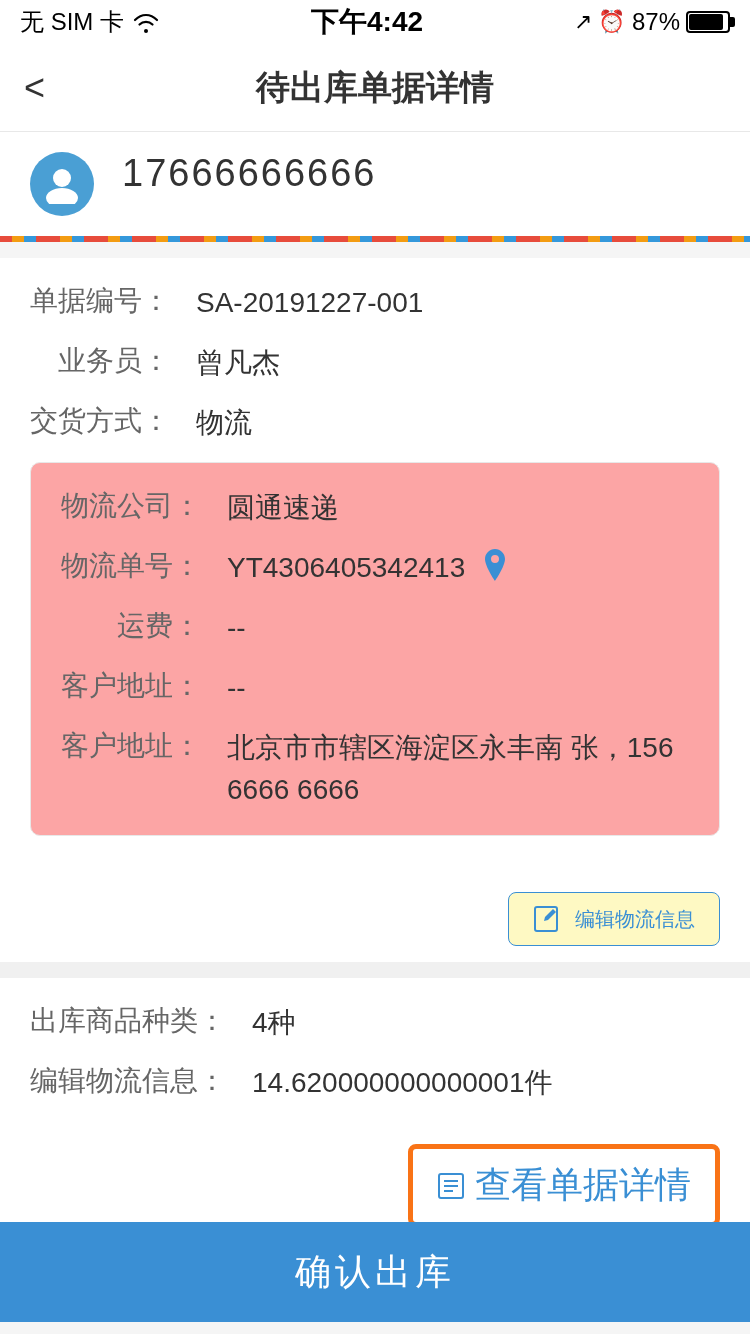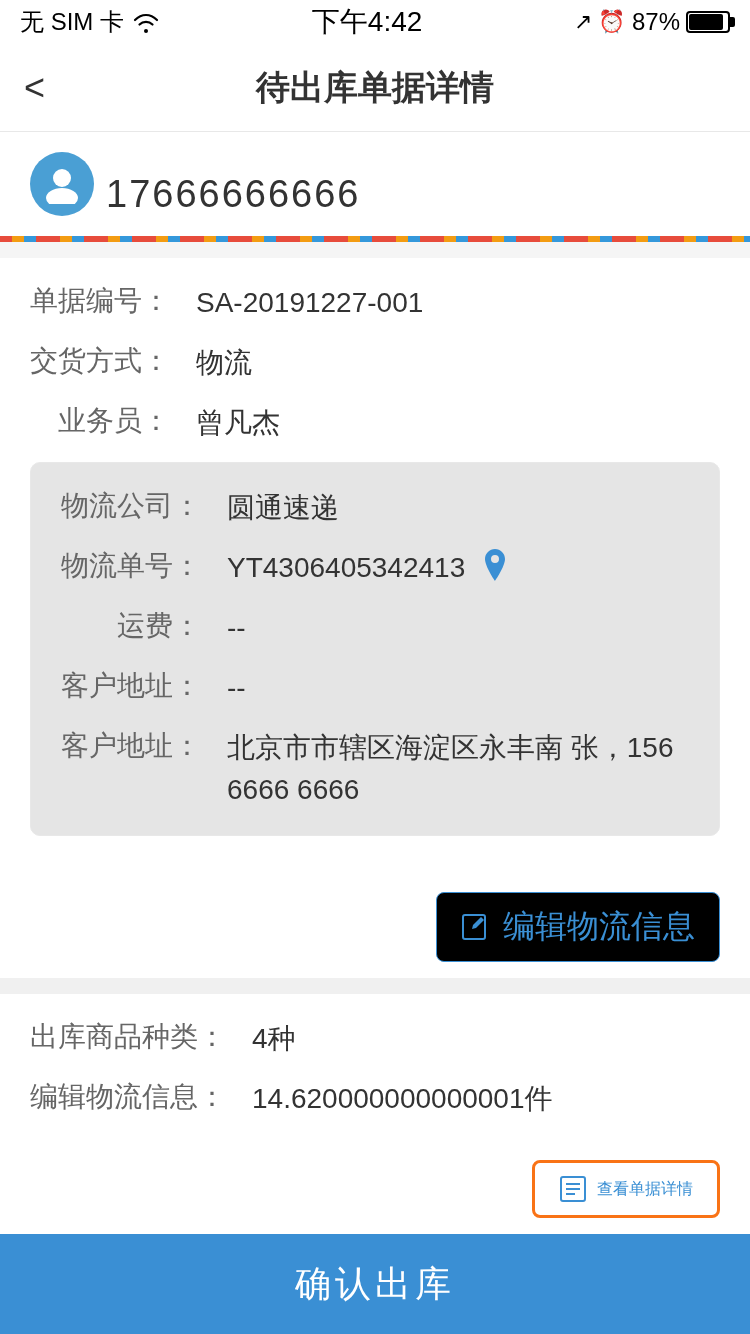--- a/index.html
+++ b/index.html
@@ -26,21 +26,21 @@
       font-size: 24px;
       color: #000;
     }
     .status-bar-left {
       display: flex;
       align-items: center;
       gap: 8px;
     }
     .status-bar-center {
       font-size: 28px;
-      font-weight: 400;
+      font-weight: 700;
     }
     .status-bar-right {
       display: flex;
       align-items: center;
       gap: 6px;
       font-size: 24px;
     }
     .battery-icon {
       width: 44px;
       height: 22px;
@@ -104,22 +104,22 @@
         #3498db 24px, #3498db 36px,
         #e74c3c 36px, #e74c3c 48px
       );
     }
 
     
     .customer-card {
       background: #fff;
       padding: 20px 30px;
       display: flex;
-      align-items: flex-end;
-      gap: 12px;
+      align-items: flex-start;
+      gap: 28px;
     }
     .avatar-circle {
       width: 64px;
       height: 64px;
       border-radius: 50%;
       background: #4a9fd4;
       display: flex;
       align-items: center;
       justify-content: center;
       flex-shrink: 0;
@@ -159,21 +159,21 @@
     }
     .info-value {
       color: #333;
       margin-left: 26px;
       flex: 1;
       line-height: 1.5;
     }
 
     
     .logistics-card {
-      background: #e5e5e5;
+      background: #fca5a5;
       border: 1px solid #e8e8e8;
       border-radius: 10px;
       margin: 16px 0;
       padding: 24px 30px;
     }
     .logistics-tracking {
       display: flex;
       align-items: flex-start;
       gap: 12px;
     }
@@ -189,26 +189,26 @@
       display: flex;
       justify-content: flex-end;
       padding: 16px 30px;
       background: #fff;
     }
     .edit-btn {
       border: 1px solid #3a8fd4;
       border-radius: 8px;
       padding: 12px 24px;
       color: #3a8fd4;
-      font-size: 32px;
+      font-size: 20px;
       display: flex;
       align-items: center;
       gap: 14px;
       cursor: pointer;
-      background: #000000;
+      background: #fef9c3;
     }
 
     
     .section-divider {
       height: 16px;
       background: #f0f0f0;
     }
 
     
     .goods-section {
@@ -217,36 +217,36 @@
     }
 
     
     .detail-btn-row {
       display: flex;
       justify-content: flex-end;
       padding: 16px 30px 24px;
       background: #fff;
     }
     .detail-btn {
-      border: 3px solid #f97316;
+      border: 5px solid #f97316;
       border-radius: 8px;
       padding: 12px 24px;
       color: #3a8fd4;
-      font-size: 16px;
+      font-size: 36px;
       display: flex;
       align-items: center;
       gap: 10px;
       cursor: pointer;
       background: #fff;
     }
 
     
     .confirm-btn-bar {
       position: fixed;
-      bottom: 0;
+      bottom: 12px;
       width: 750px;
       height: 100px;
       background: #3a8fd4;
       display: flex;
       align-items: center;
       justify-content: center;
       cursor: pointer;
     }
     .confirm-btn-label {
       font-size: 36px;
@@ -300,26 +300,26 @@
   </div>
 
   <div class="dashed-divider"></div>
 
   <div class="info-section">
     <div class="info-row">
       <span class="info-label">单据编号：</span>
       <span class="info-value">SA-20191227-001</span>
     </div>
     <div class="info-row">
+      <span class="info-label">业务员：</span>
+      <span class="info-value">曾凡杰</span>
+    </div>
+    <div class="info-row">
       <span class="info-label">交货方式：</span>
       <span class="info-value">物流</span>
-    </div>
-    <div class="info-row">
-      <span class="info-label">业务员：</span>
-      <span class="info-value">曾凡杰</span>
     </div>
 
     <div class="logistics-card">
       <div class="info-row">
         <span class="info-label">物流公司：</span>
         <span class="info-value">圆通速递</span>
       </div>
       <div class="info-row">
         <span class="info-label">物流单号：</span>
         <span class="info-value logistics-tracking">

